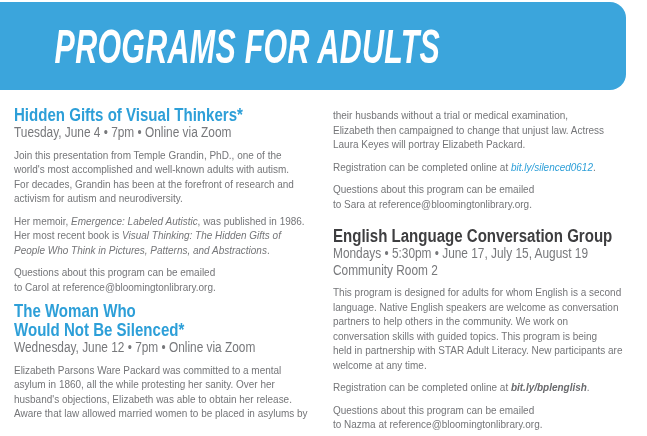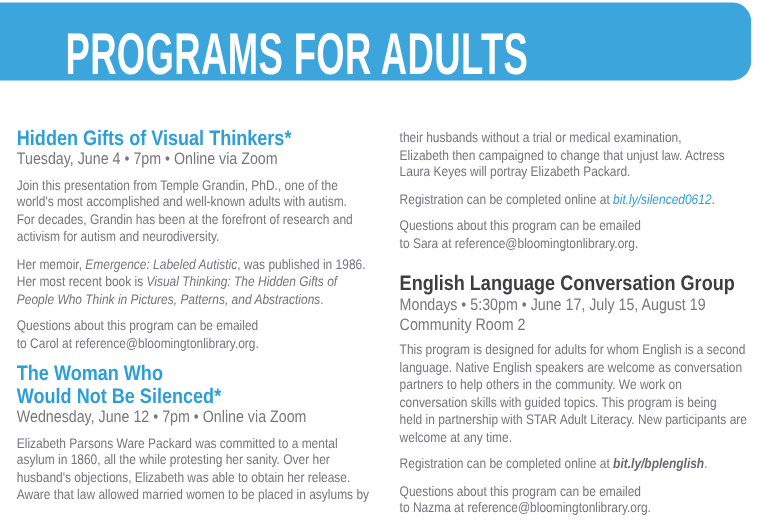--- a/index.html
+++ b/index.html
@@ -9,23 +9,24 @@
     height: 436px;
     background: #ffffff;
     font-family: "Liberation Sans", sans-serif;
     overflow: hidden;
   }
 
   
   .banner {
     position: absolute;
     left: 0; top: 2px;
-    width: 626px; height: 65px;
+    width: 626px; height: 88px;
     background: #3BA5DC;
     border-radius: 0 16px 16px 0;
+    font-style: italic;
   }
   .banner-title {
     margin: 0;
     padding-left: 88px;
     line-height: 88px;
     font-size: 49px;
     font-weight: bold;
     color: #ffffff;
     white-space: nowrap;
     transform: scaleX(0.62);

